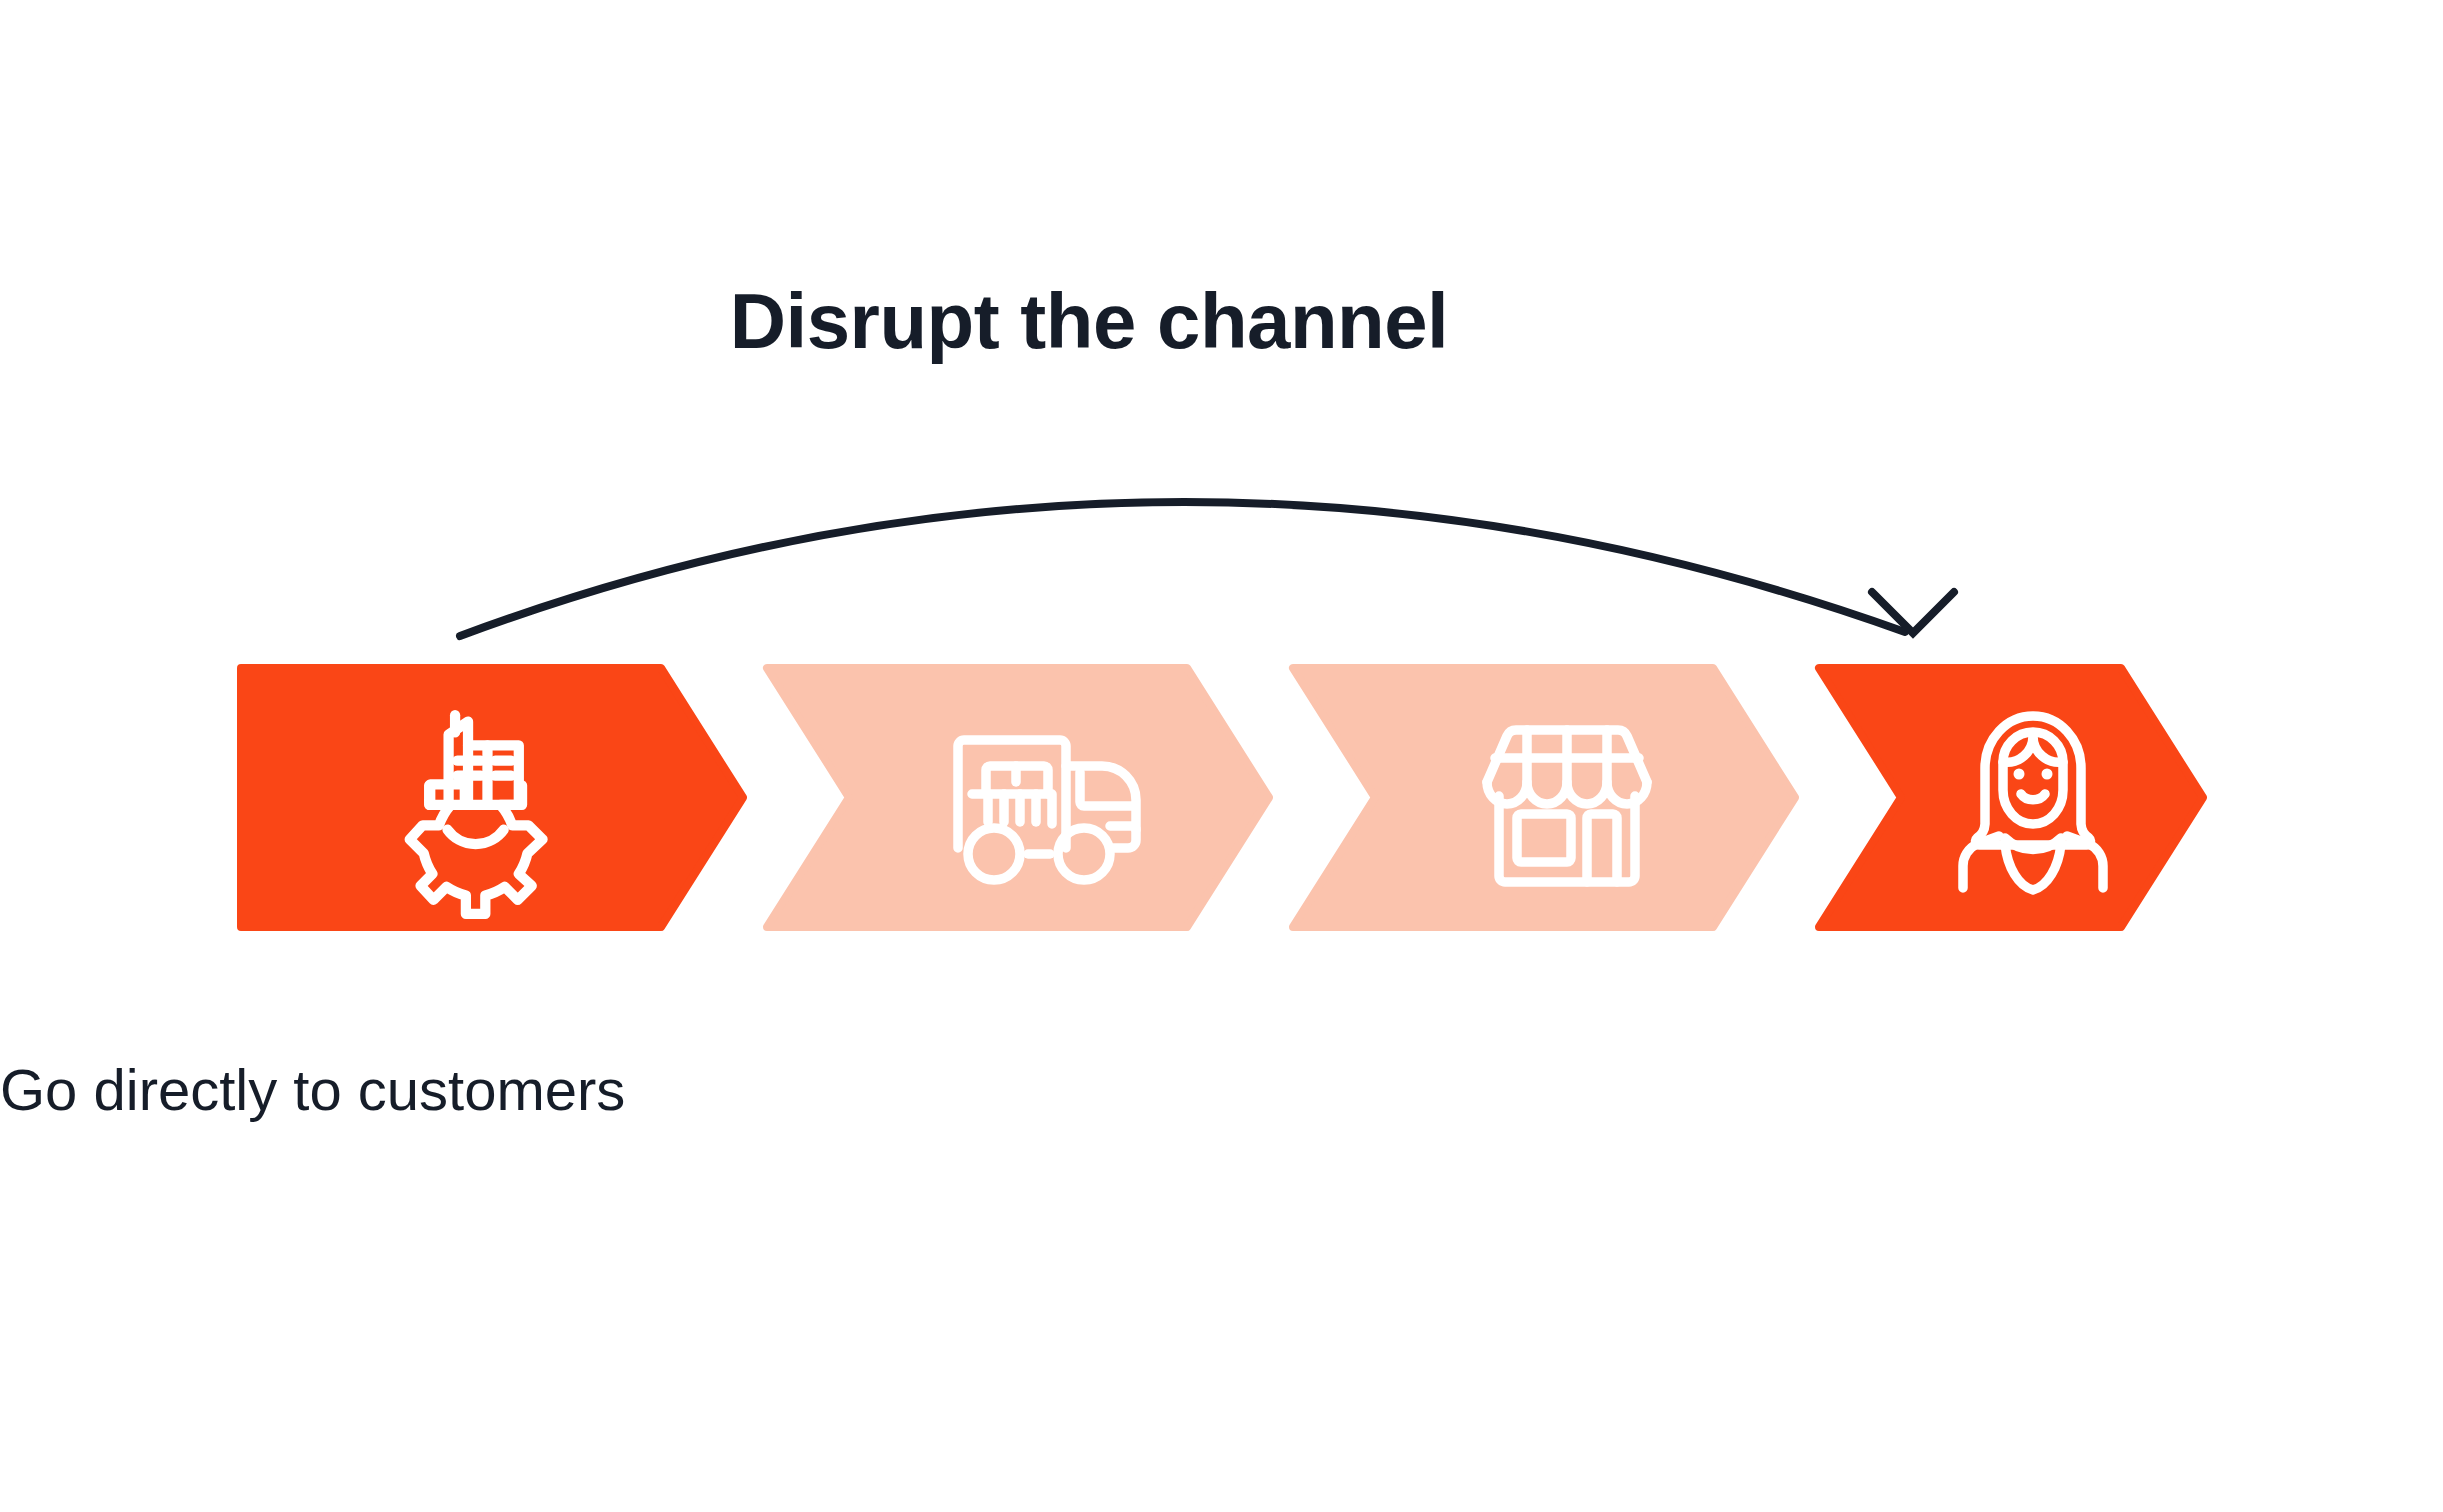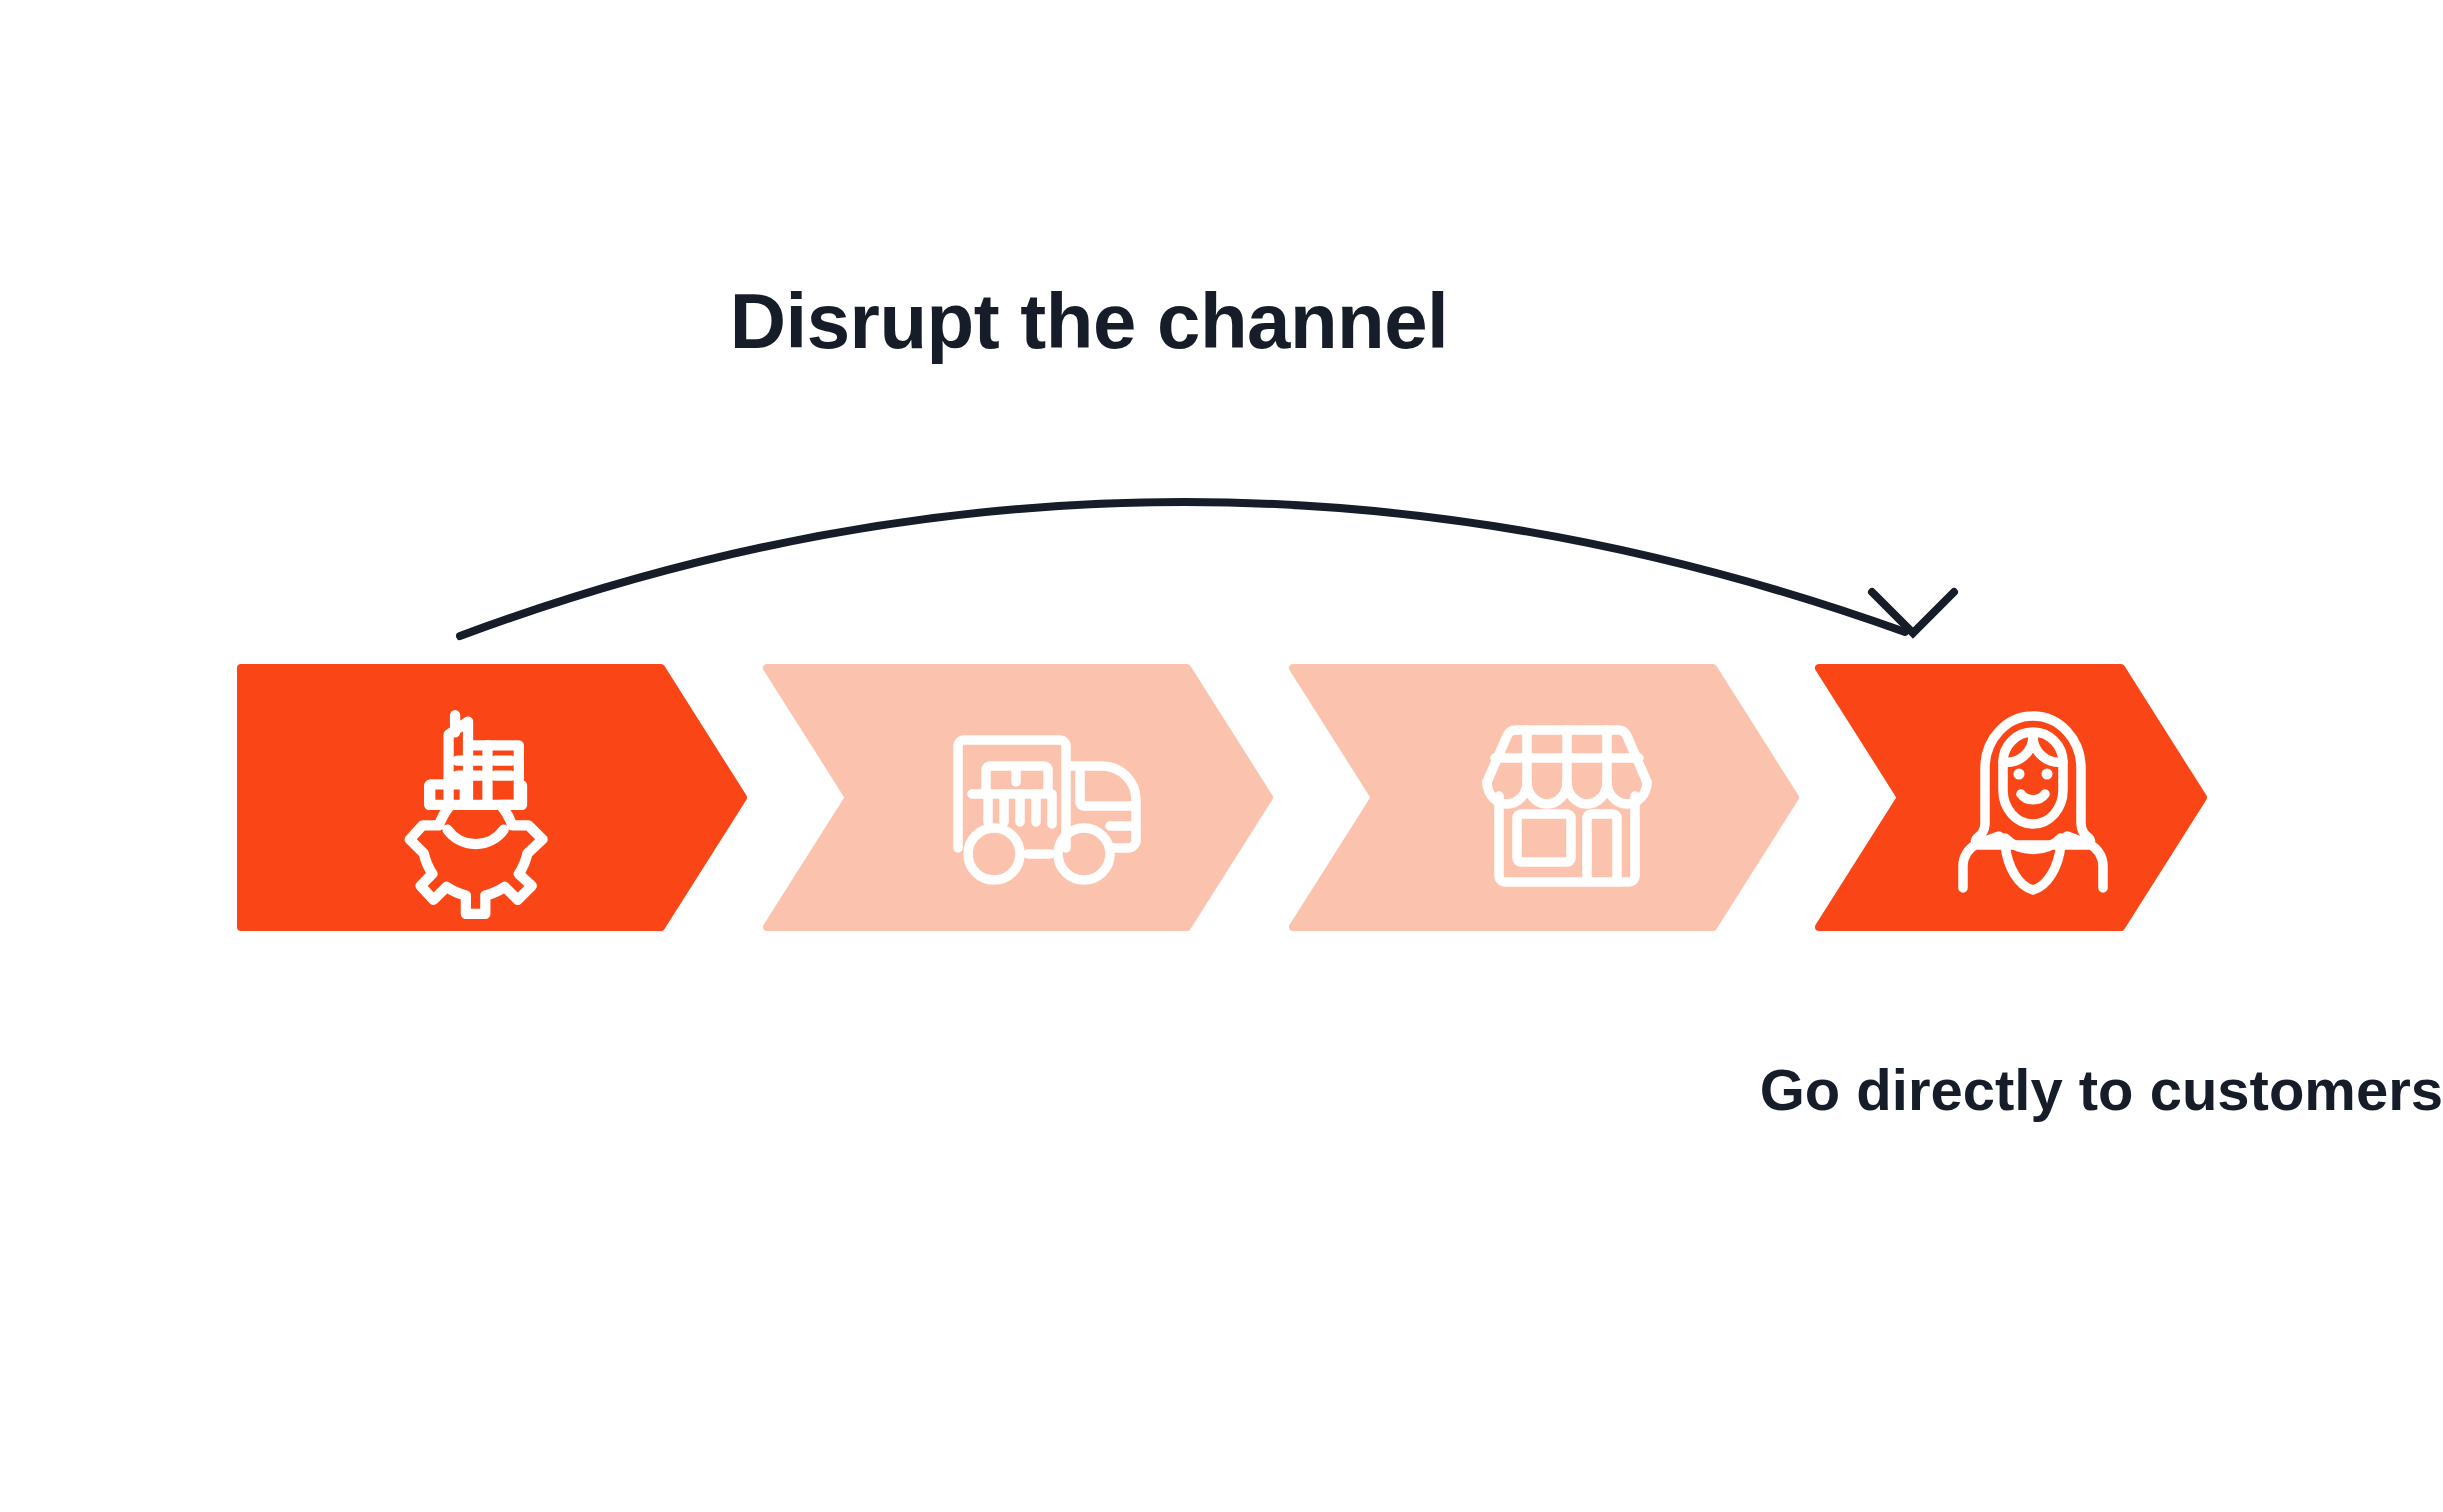--- a/index.html
+++ b/index.html
@@ -56,25 +56,25 @@
     width: 1970px;
     height: 267px;
   }
 
   
   #caption {
     position: absolute;
     left: 0;
     top: 1052px;
     width: 2443px;
-    text-align: right;
+    text-align: left;
     color: #161D29;
     font-size: 58px;
     line-height: 1.30;
-    font-weight: bold;
+    font-weight: normal;
   }
   #caption .cap-line {
     display: block;
     white-space: nowrap;
   }
 </style>
 </head>
 <body>
 
 <div id="stage">

